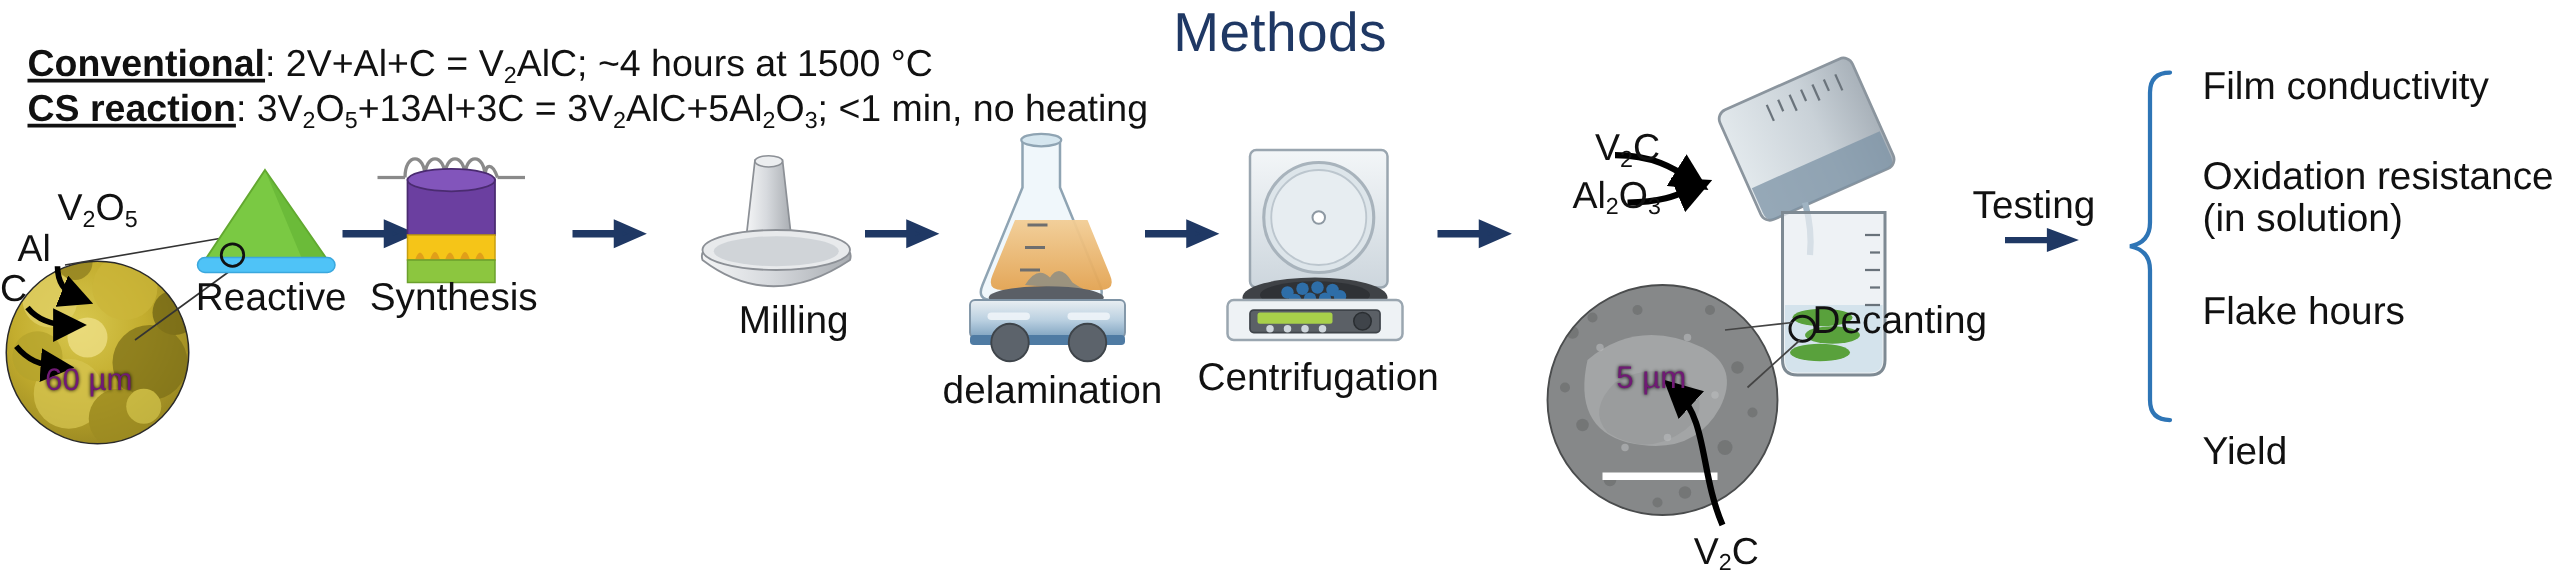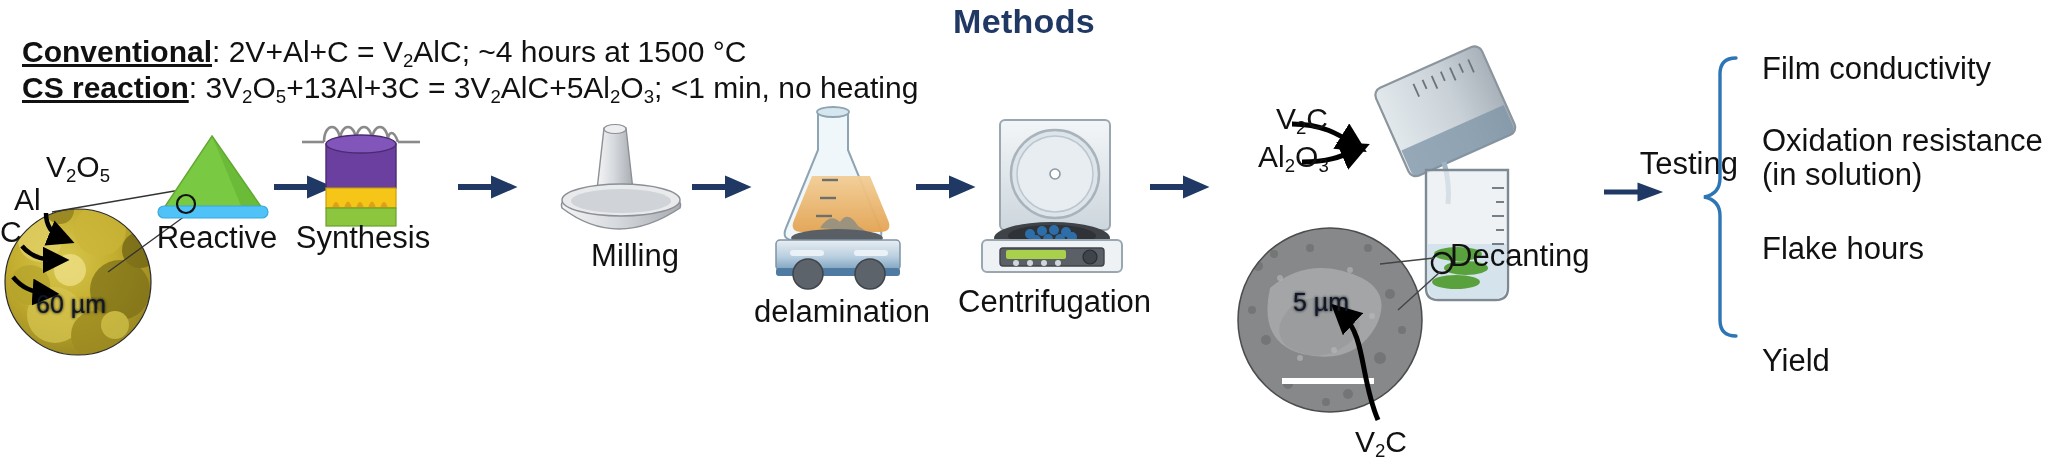--- a/index.html
+++ b/index.html
@@ -1,27 +1,27 @@
 <!DOCTYPE html>
 <html><head>
 <meta charset="utf-8">
 <style>
   html,body{margin:0;padding:0;background:#fff;}
   body{width:2048px;height:463px;position:relative;overflow:hidden;
        font-family:"Liberation Sans",sans-serif;color:#111;}
   .abs{position:absolute;}
-  #title{left:0;right:0;top:2px;text-align:center;font-size:34px;font-weight:bold;
+  #title{left:0;right:0;top:2px;text-align:center;font-size:44px;font-weight:normal;
          color:#1f3864;letter-spacing:.3px;}
   .eq{font-size:30px;white-space:nowrap;line-height:1.05;}
   .eq u{text-decoration:underline;text-underline-offset:2px;font-weight:bold;}
   sub{font-size:.62em;vertical-align:-.28em;}
   .steplabel{font-size:31px;text-align:center;line-height:1.05;white-space:nowrap;}
   .chem{font-size:30px;white-space:nowrap;}
   .testitem{font-size:31px;white-space:nowrap;line-height:1.07;}
-  .scalebar-txt{font-size:25px;color:#0f172a;text-shadow:0 0 3px #000;white-space:nowrap;}
+  .scalebar-txt{font-size:25px;color:#701a75;text-shadow:0 0 3px #000;white-space:nowrap;}
   svg{overflow:visible;}
 </style>
 </head>
 <body>
 
 <div class="abs" id="title">Methods</div>
 
 <div class="abs eq" style="left:22px;top:36px;">
   <u>Conventional</u><span>: 2V+Al+C = V<sub>2</sub>AlC; ~4 hours at 1500 °C</span>
 </div>
@@ -367,21 +367,21 @@
   </svg>
 </div>
 <div class="abs chem" style="left:1276px;top:102px;">V<sub>2</sub>C</div>
 <div class="abs chem" style="left:1258px;top:140px;">Al<sub>2</sub>O<sub>3</sub></div>
 <div class="abs scalebar-txt" style="left:1293px;top:288px;">5 µm</div>
 <div class="abs chem" style="left:1355px;top:425px;">V<sub>2</sub>C</div>
 <div class="abs steplabel" style="left:1450px;top:240px;width:190px;text-align:left;">
   <div>Decanting</div>
 </div>
 
-<div class="abs steplabel" style="left:1578px;top:148px;width:160px;text-align:right;">Testing</div>
+<div class="abs steplabel" style="left:1578px;top:148px;width:160px;text-align:left;">Testing</div>
 <div class="abs" style="left:1604px;top:184px;">
   <svg width="56" height="16" viewBox="0 0 56 16">
       <path d="M0 8 L40 8 M36 2 L52 8 L36 14 Z" stroke="#1f3864" stroke-width="5" fill="#1f3864"></path>
     </svg>
 </div>
 
 <div class="abs" style="left:1690px;top:52px;width:70px;height:290px;">
   <svg width="70" height="290" viewBox="0 0 70 290">
     <path d="M46 6 q-16 0 -16 16 v104 q0 16 -16 19 q16 3 16 19 v104 q0 16 16 16" fill="none" stroke="#2e75b6" stroke-width="3.4" stroke-linecap="round"></path>
   </svg>

